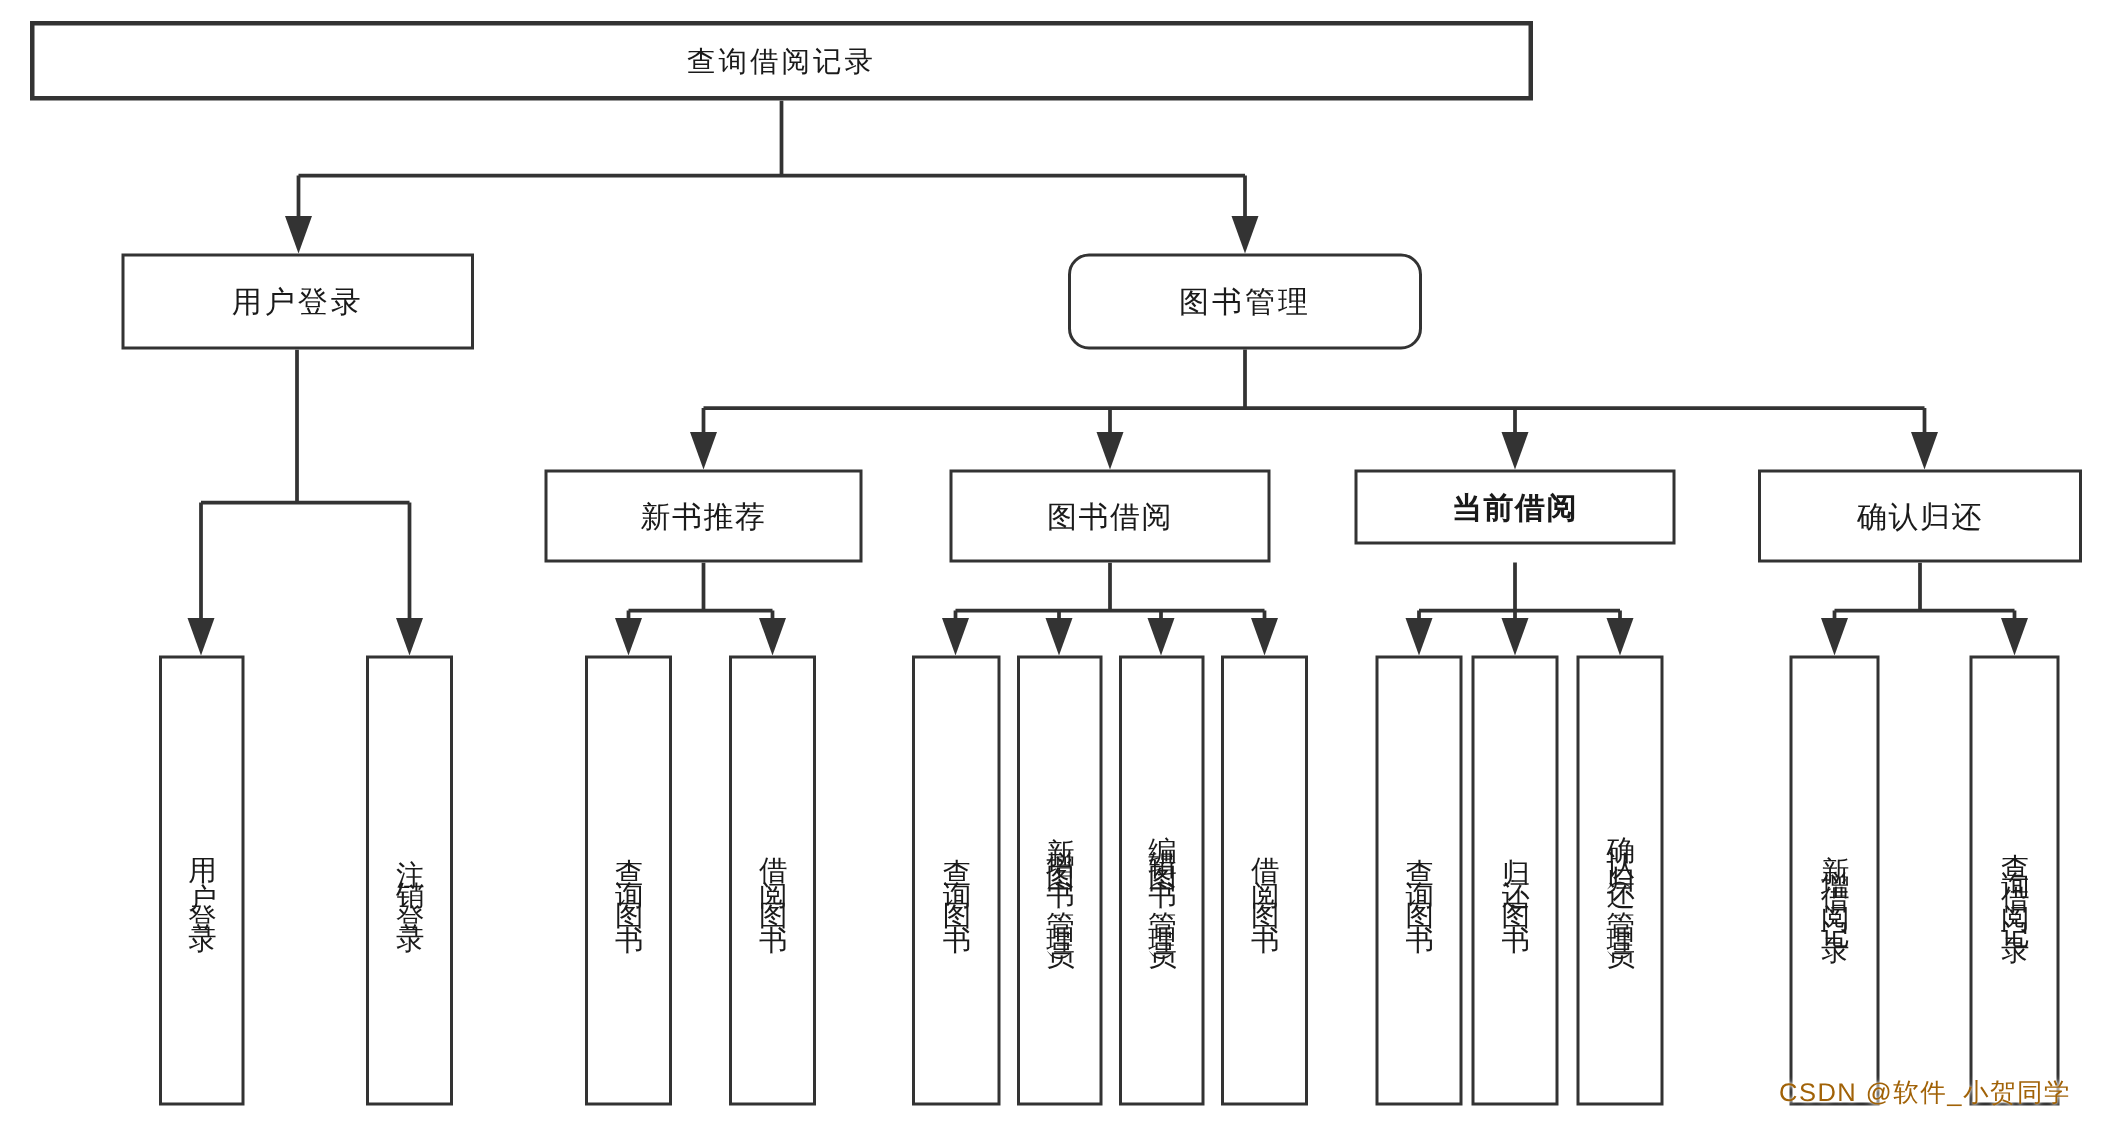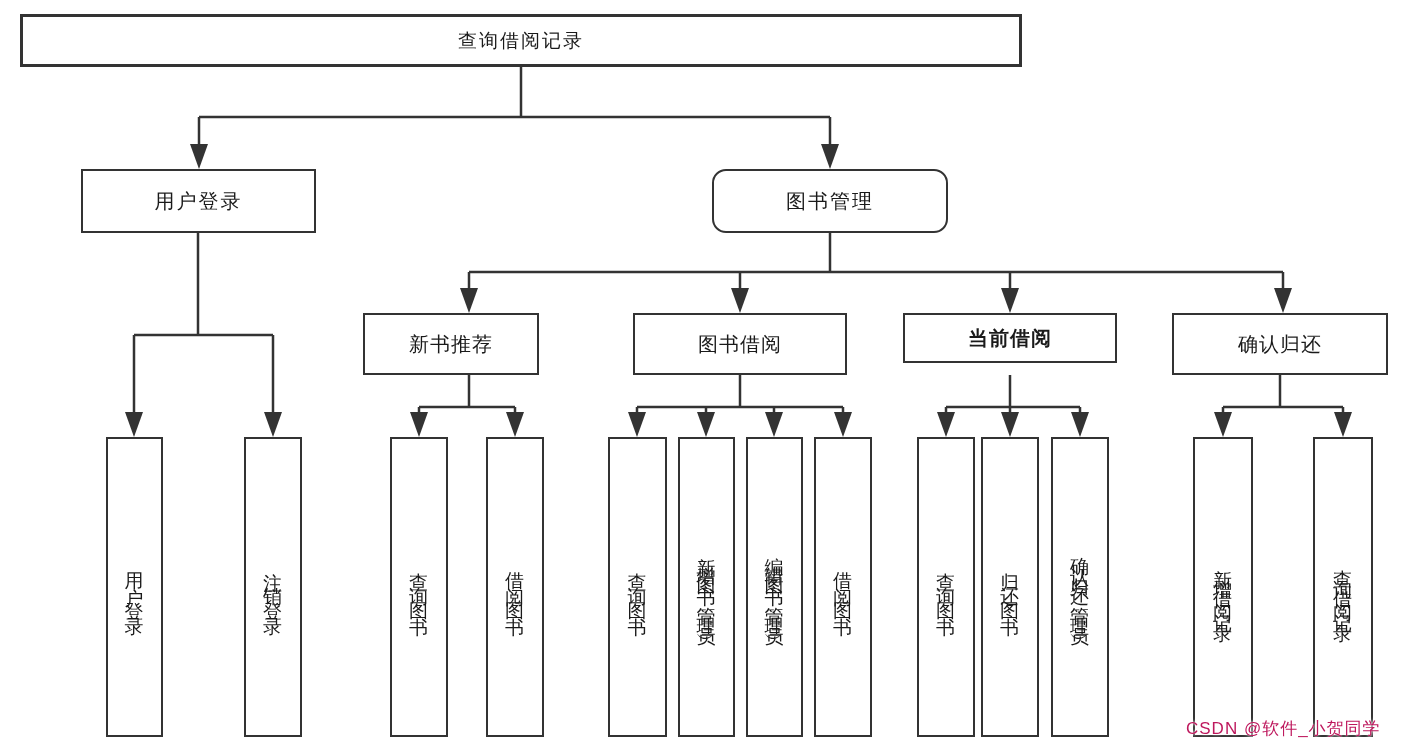--- a/index.html
+++ b/index.html
@@ -31,21 +31,21 @@
     text-orientation:mixed;
     line-height:1;
   }
   .sp4{letter-spacing:15px;}
   .sp6{letter-spacing:11px;}
   .sp9{letter-spacing:10px;}
   .watermark{
     position:absolute;
     left:1186px;top:717px;
     font-size:17px;
-    color:#be185d;
+    color:#a16207;
     letter-spacing:1px;
     white-space:nowrap;
     text-shadow:0 0 2px #ffffff,0 0 4px #ffffff;
     z-index:5;
   }
 </style>
 </head>
 <body>
 
 <div class="stage">
@@ -110,21 +110,21 @@
     <polygon points="1214,412 1232,412 1223,437"></polygon>
     <line x1="1343" y1="407" x2="1343" y2="414"></line>
     <polygon points="1334,412 1352,412 1343,437"></polygon>
   </svg>
 
   <div class="box root" style="left:20px;top:14px;width:1002px;height:53px;">查询借阅记录</div>
 
   <div class="box h2" style="left:81px;top:169px;width:235px;height:64px;">用户登录</div>
   <div class="box h2" style="left:712px;top:169px;width:236px;height:64px;border-radius:14px;">图书管理</div>
 
-  <div class="box h3" style="left:363px;top:313px;width:176px;height:62px;">新书推荐</div>
+  <div class="box h3" style="left:363px;top:313px;width:212px;height:62px;">新书推荐</div>
   <div class="box h3" style="left:633px;top:313px;width:214px;height:62px;">图书借阅</div>
   <div class="box h3" style="left:903px;top:313px;width:214px;height:50px;font-weight:bold;">当前借阅</div>
   <div class="box h3" style="left:1172px;top:313px;width:216px;height:62px;">确认归还</div>
 
   <div class="box leaf sp4" style="left:106px;top:437px;width:57px;height:300px;">用户登录</div>
   <div class="box leaf sp4" style="left:244px;top:437px;width:58px;height:300px;">注销登录</div>
 
   <div class="box leaf sp4" style="left:390px;top:437px;width:58px;height:300px;">查询图书</div>
   <div class="box leaf sp4" style="left:486px;top:437px;width:58px;height:300px;">借阅图书</div>
 

